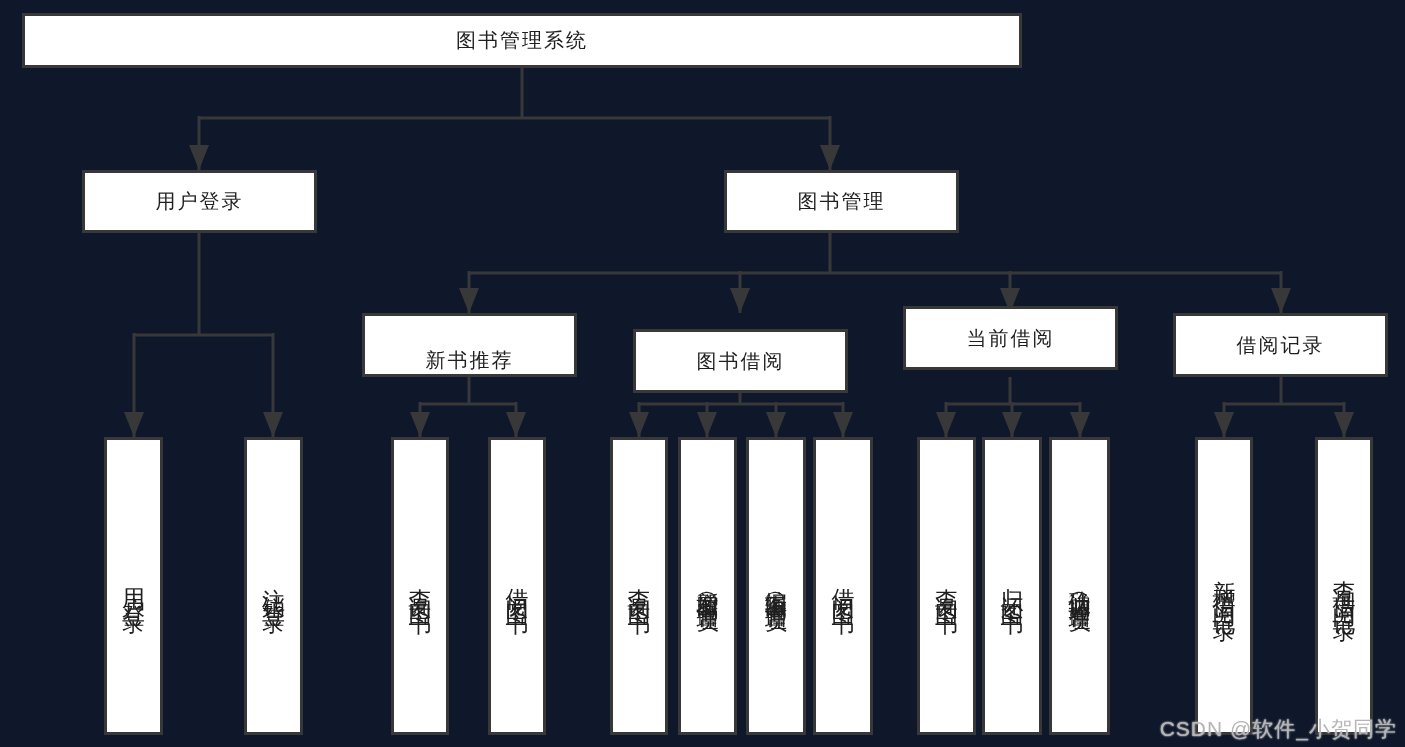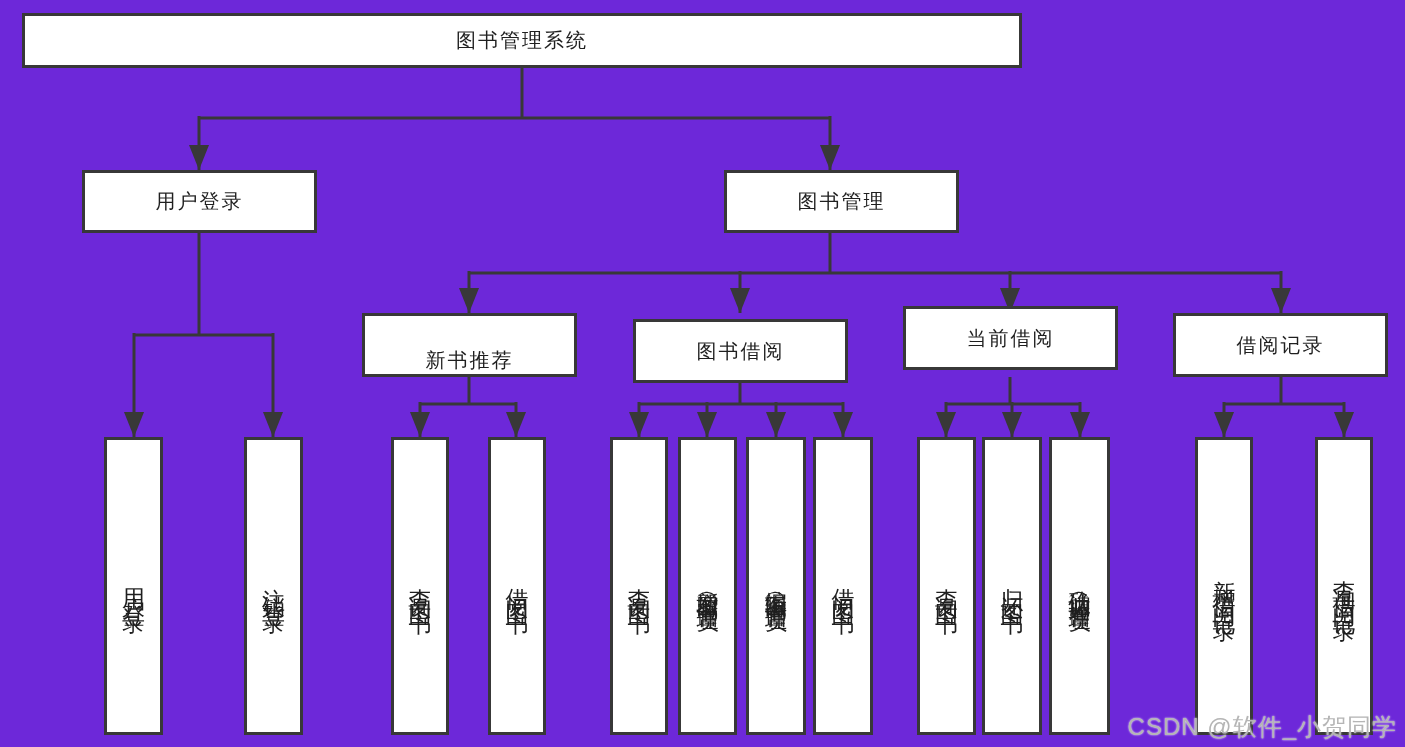--- a/index.html
+++ b/index.html
@@ -5,21 +5,21 @@
   html, body {
     margin: 0;
     padding: 0;
     background: #ffffff;
     font-family: "Liberation Sans", "DejaVu Sans", sans-serif;
   }
   #stage {
     position: relative;
     width: 1405px;
     height: 747px;
-    background: #6d28d9;
+    background: #0f172a;
     overflow: hidden;
   }
   svg.edges {
     position: absolute;
     left: 0; top: 0;
     width: 1405px; height: 747px;
     z-index: 1;
   }
   .hnode {
     position: absolute;
@@ -56,21 +56,21 @@
     white-space: nowrap;
   }
   .vnode.tight .vtext {
     font-size: 22px;
     letter-spacing: 3px;
   }
   .watermark {
     position: absolute;
     right: 8px;
     bottom: 4px;
-    font-size: 24px;
+    font-size: 21px;
     letter-spacing: 1px;
     color: #b5b5b5;
     z-index: 3;
     text-shadow: 0 0 2px #ffffff;
   }
 </style>
 </head>
 <body>
 
 <div id="stage">
@@ -132,21 +132,21 @@
   <div class="hnode" style="left:82px; top:170px; width:235px; height:63px;">
     <span>用户登录</span>
   </div>
   <div class="hnode" style="left:712px; top:170px; width:235px; height:63px;margin-left:12px;">
     <span>图书管理</span>
   </div>
 
   <div class="hnode" style="left:362px; top:313px; width:215px; height:64px;align-items:flex-end;">
     <span>新书推荐</span>
   </div>
-  <div class="hnode" style="left:633px; top:319px; width:215px; height:64px;">
+  <div class="hnode" style="left:633px; top:329px; width:215px; height:64px;">
     <span>图书借阅</span>
   </div>
   <div class="hnode" style="left:903px; top:306px; width:215px; height:64px;">
     <span>当前借阅</span>
   </div>
   <div class="hnode" style="left:1173px; top:313px; width:215px; height:64px;">
     <span>借阅记录</span>
   </div>
 
   <div class="vnode" style="left:104px; width:59px;">

